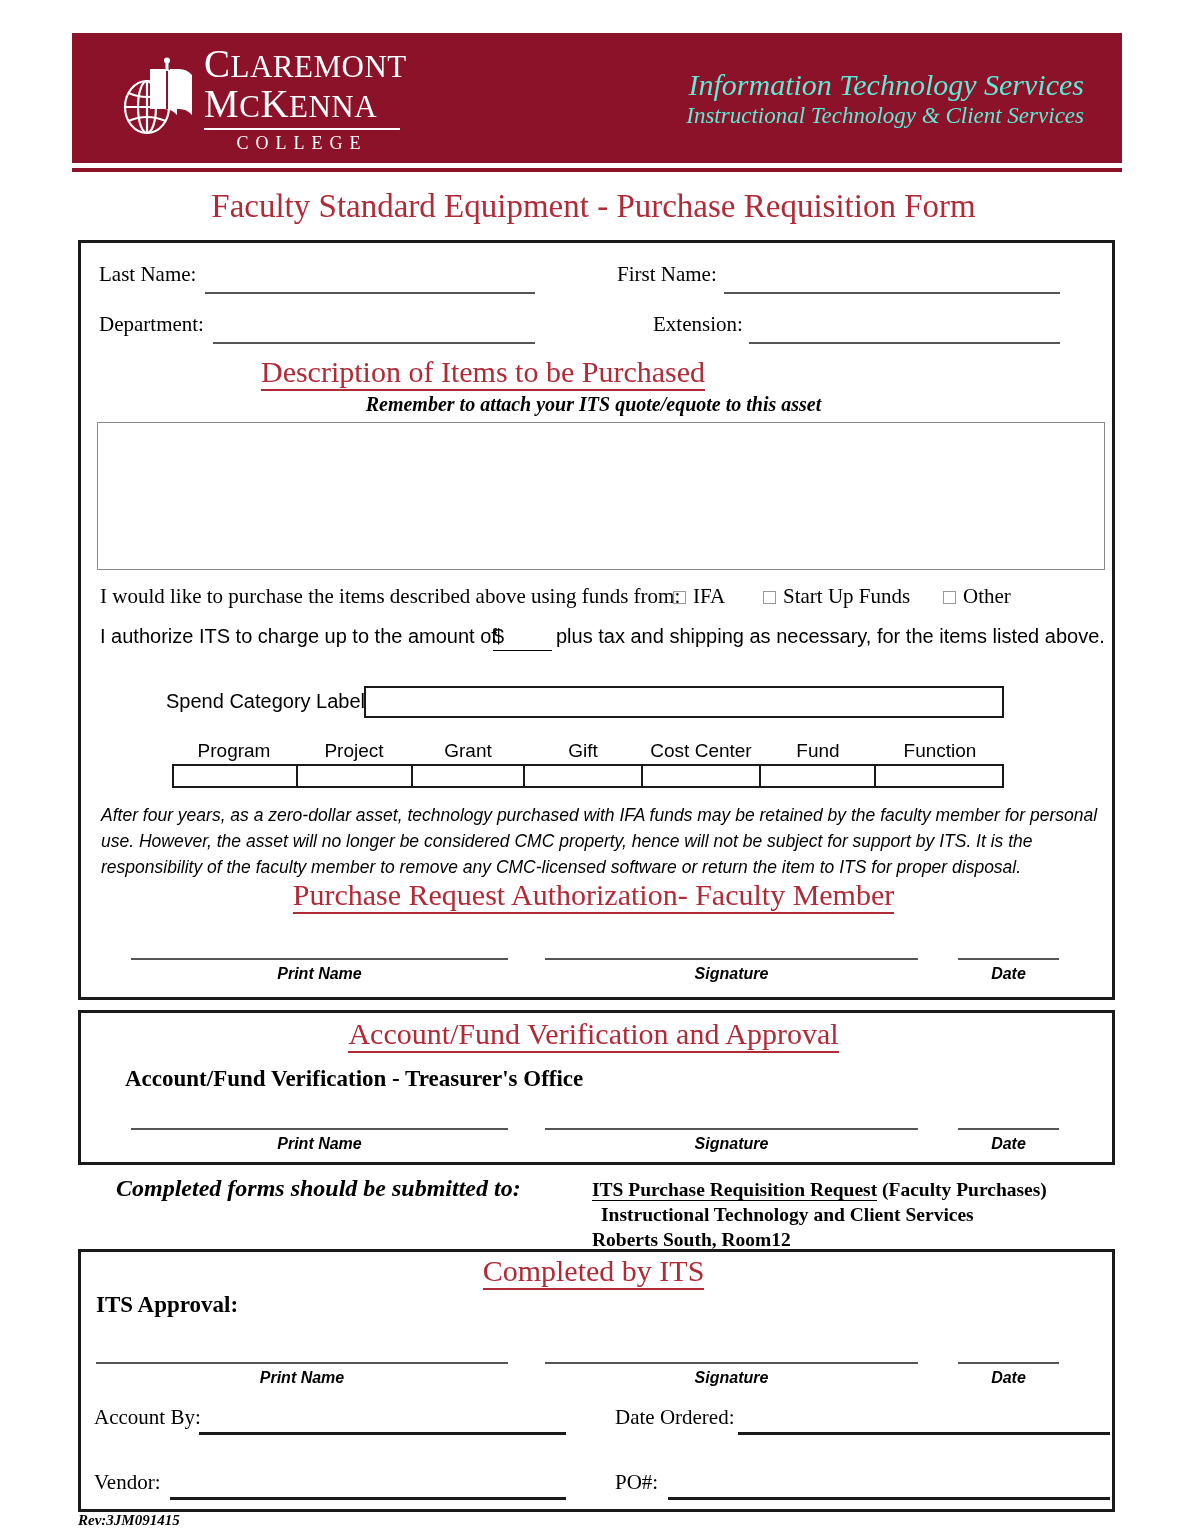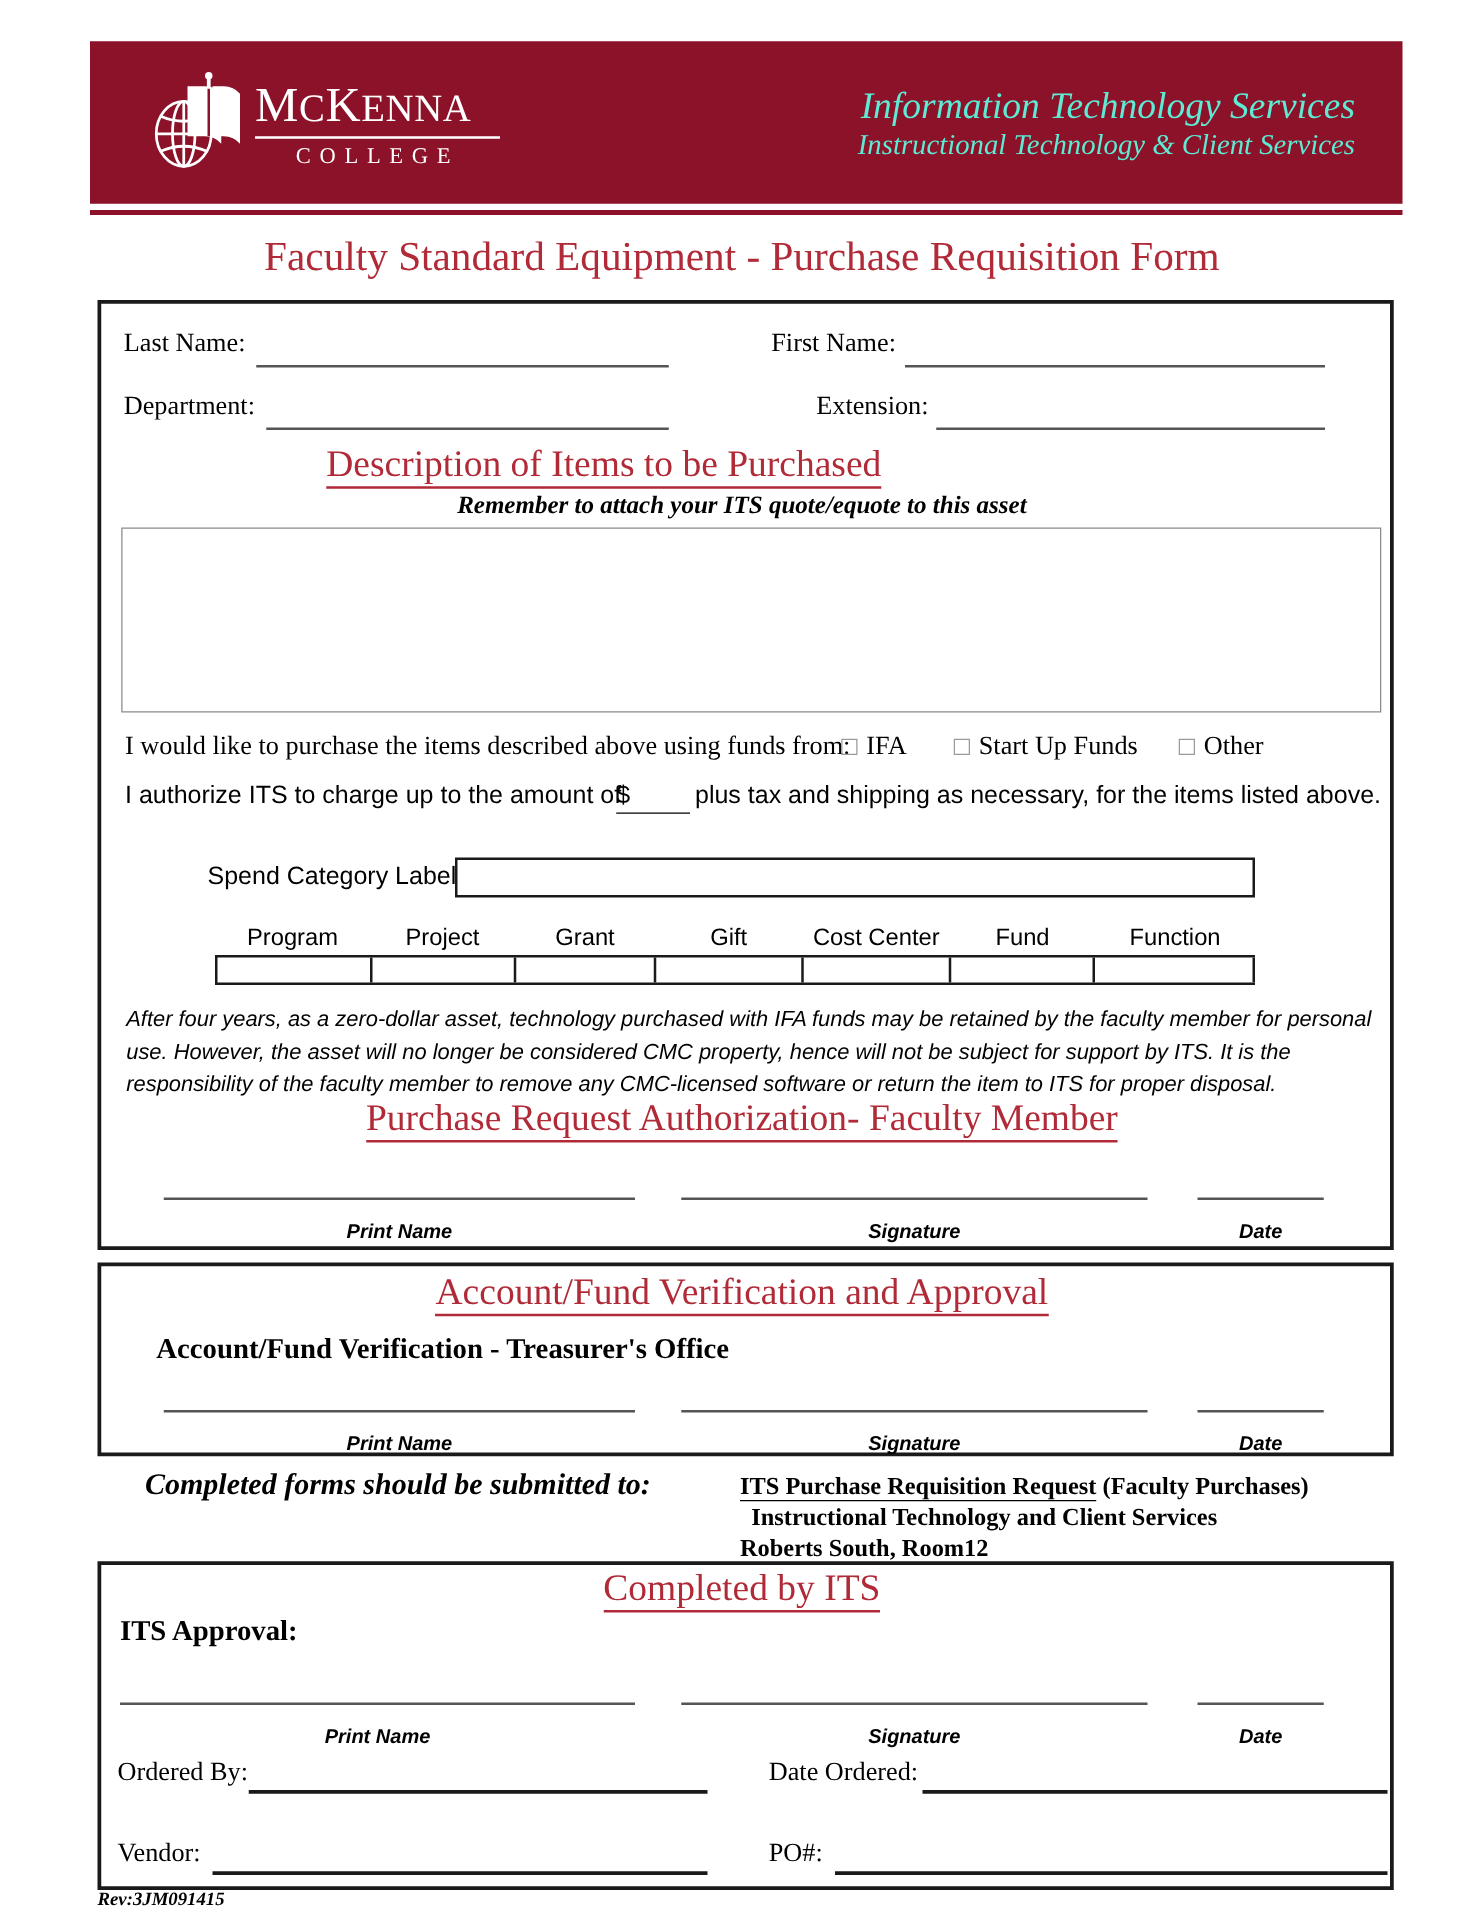--- a/index.html
+++ b/index.html
@@ -235,21 +235,20 @@
     height: 2px;
     background: #555555;
   }
   .sig-cap {
     position: absolute;
     font-family: "Liberation Sans", sans-serif;
     font-weight: bold;
     font-style: italic;
     font-size: 16px;
     text-align: center;
-    margin-top: 12px;
   }
 
   
   #submit-lead {
     position: absolute;
     left: 116px;
     top: 1175px;
     font-family: "Liberation Serif", serif;
     font-weight: bold;
     font-style: italic;
@@ -296,20 +295,23 @@
         <path d="M73 18 q-5 -6 -13 -6 h-9 v40 h9 q8 0 13 6 z" opacity="0.0"></path>
         <path d="M59 12 h-9 v40 h9 q8 0 13 6 V18 q-5 -6 -13 -6 z"></path>
         <rect x="45.5" y="2" width="3" height="12" rx="1.4"></rect>
         <circle cx="47" cy="3.5" r="3"></circle>
       </g>
       <g fill="none" stroke="#8B1228" stroke-width="2">
         <line x1="47" y1="14" x2="47" y2="52"></line>
       </g>
     </svg>
     <div class="logo-text">
+      <div class="logo-line1">
+        <span class="cap">C</span><span>LAREMONT</span>
+      </div>
       <div class="logo-line2">
         <span class="cap">M</span><span>C</span><span class="cap">K</span><span>ENNA</span>
       </div>
       <div class="logo-underline"></div>
       <div class="logo-line3">COLLEGE</div>
     </div>
   </div>
   <div class="header-right">
     <div class="hr-line1">Information Technology Services</div>
     <div class="hr-line2">Instructional Technology &amp; Client Services</div>
@@ -436,21 +438,21 @@
   <div class="sig-line" style="left:96px; top:1362px; width:412px;"></div>
   <div class="sig-cap" style="left:96px; top:1369px; width:412px;">Print Name</div>
 
   <div class="sig-line" style="left:545px; top:1362px; width:373px;"></div>
   <div class="sig-cap" style="left:545px; top:1369px; width:373px;">Signature</div>
 
   <div class="sig-line" style="left:958px; top:1362px; width:101px;"></div>
   <div class="sig-cap" style="left:958px; top:1369px; width:101px;">Date</div>
 </div>
 
-<div class="t lbl-serif" style="left:94px; top:1405px;">Ordered By:</div>
+<div class="t lbl-serif" style="left:94px; top:1405px;">Account By:</div>
 <div class="t sans" style="left:203px; top:1405px; font-size:20px;"></div>
 <div class="rule rule-dark" style="left:199px; top:1432px; width:367px;"></div>
 
 <div class="t lbl-serif" style="left:615px; top:1405px;">Date Ordered:</div>
 <div class="t sans" style="left:742px; top:1405px; font-size:20px;"></div>
 <div class="rule rule-dark" style="left:738px; top:1432px; width:372px;"></div>
 
 <div class="t lbl-serif" style="left:94px; top:1470px;">Vendor:</div>
 <div class="t sans" style="left:175px; top:1470px; font-size:20px;"></div>
 <div class="rule rule-dark" style="left:170px; top:1497px; width:396px;"></div>

